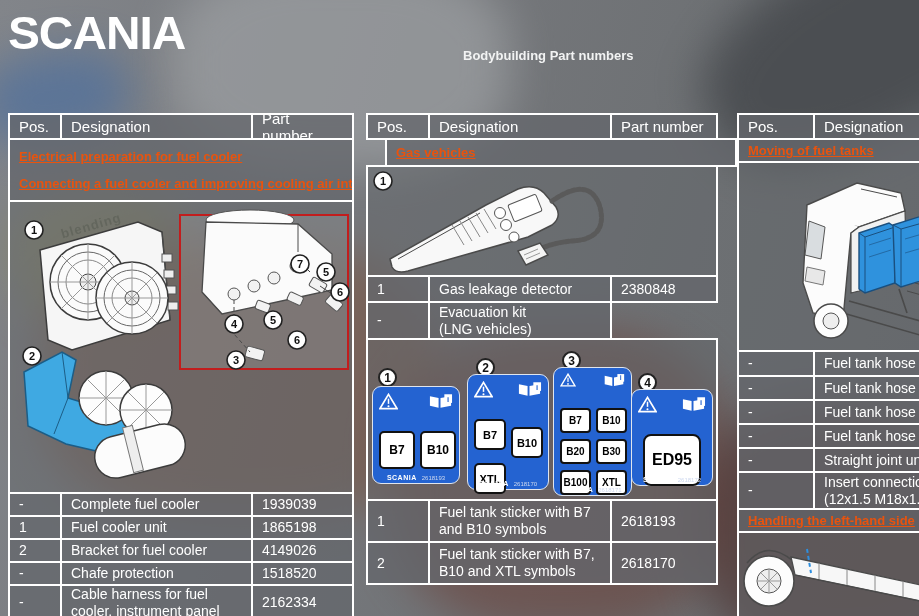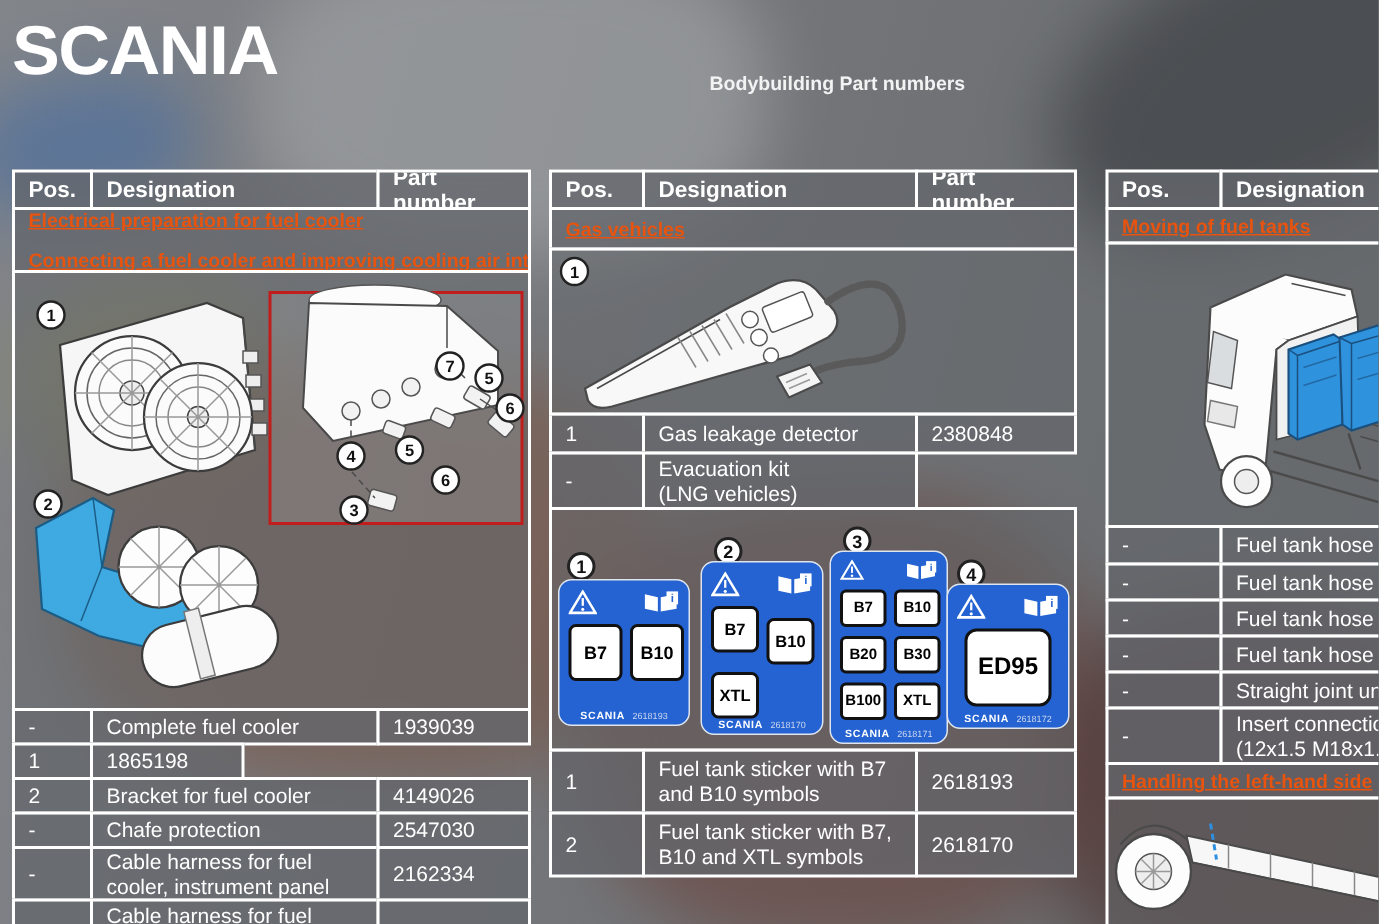--- a/index.html
+++ b/index.html
@@ -8,61 +8,61 @@
         background:linear-gradient(105deg,#82858a 0%,#77797d 35%,#6d7073 70%,#686b6e 100%);}
 
   
   .blob{position:absolute;filter:blur(22px);border-radius:40%;}
   .bg-label-text{position:absolute;left:60px;top:218px;transform:rotate(-16deg);
       color:#41462e;font:700 13px "Liberation Sans",sans-serif;opacity:.5;letter-spacing:1px;}
 
   
   .logo{position:absolute;left:8px;top:6px;color:#fff;font:700 46px "Liberation Sans",sans-serif;
         letter-spacing:-1px;transform:scale(1.04,1.0);transform-origin:left top;}
-  .head{position:absolute;left:473px;top:48px;color:#fff;}
+  .head{position:absolute;left:463px;top:48px;color:#fff;}
   .eyebrow{font:700 13px "Liberation Sans",sans-serif;color:#f2f3f3;margin-bottom:2px;}
   .title{font:400 42px/44px "Liberation Sans",sans-serif;letter-spacing:-0.5px;}
   .cursor{display:inline-block;width:2px;height:34px;background:#fff;margin-left:3px;vertical-align:-3px;}
 
   
   .tbl{position:absolute;}
   .row{display:flex;}
   .row + .row{margin-top:-2px;}
   .cell{border:2px solid #fff;background:rgba(100,103,107,0.78);box-sizing:border-box;
         display:flex;align-items:center;color:#fff;
         font:400 14px/17px "Liberation Sans",sans-serif;padding:2px 9px;overflow:hidden;}
   .cell + .cell{margin-left:-2px;}
-  .hdr{font-weight:700;font-size:15px;}
+  .hdr{font-weight:400;font-size:15px;}
   .pre{white-space:pre-line;}
   .img-cell{padding:0;position:relative;align-items:flex-start;background:rgba(100,103,107,0.55);}
   .link-cell{flex-direction:column;align-items:flex-start;justify-content:center;gap:10px;}
   .seclink{color:#E8530E;font-weight:700;font-size:13px;text-decoration:underline;white-space:nowrap;cursor:pointer;}
 
   
   .l-pos{width:54px;}  .l-des{width:193px;} .l-par{width:103px;}
   .m-pos{width:64px;}  .m-des{width:184px;} .m-par{width:108px;}
   .r-pos{width:78px;}  .r-des{width:246px;}
   .full-l{width:346px;} .full-m{width:352px;} .full-r{width:322px;}
 
   
-  .h27{height:27px;} .h29{height:29px;} .h25{height:25px;} .h26{height:26px;}
+  .h27{height:27px;} .h29{height:29px;margin-left:19px;} .h25{height:25px;} .h26{height:26px;}
   .h28{height:28px;} .h37{height:37px;} .h39{height:39px;} .h40{height:40px;}
-  .h44{height:44px;} .h52{height:44px;} .h112{height:112px;} .h163{height:163px;}
+  .h44{height:44px;} .h52{height:64px;} .h112{height:112px;} .h163{height:163px;}
   .h191{height:191px;} .h294{height:294px;} .h92{height:92px;}
 
   
   .co{position:absolute;width:19px;height:19px;border-radius:50%;background:#fff;
       border:2px solid #222;color:#111;font:700 12px/16px "Liberation Sans",sans-serif;
       text-align:center;box-sizing:border-box;}
 
   
   .sticker{position:absolute;background:#2463d1;border:1px solid #dfe5ee;border-radius:9px;
            box-sizing:border-box;padding:3px 4px;}
   .st-icons{display:flex;justify-content:space-between;align-items:center;height:20px;padding:1px 2px;}
-  .st-grid{display:grid;grid-template-columns:1fr 1fr;gap:5px;justify-items:center;margin-top:4px;padding:0 2px;}
+  .st-grid{display:grid;grid-template-columns:1fr 1fr;gap:5px;justify-items:center;margin-top:19px;padding:0 2px;}
   .st-grid.one{grid-template-columns:1fr;}
   .fuelbox{background:#fff;border:2px solid #111;border-radius:5px;color:#000;
            font:700 12px "Liberation Sans",sans-serif;display:flex;align-items:center;
            justify-content:center;box-sizing:border-box;}
   .fb-l{width:36px;height:38px;}
   .fb-m{width:32px;height:31px;font-size:11px;}
   .fb-s{width:31px;height:25px;font-size:10px;border-radius:4px;}
   .fb-xl{width:58px;height:52px;font-size:16px;border-radius:8px;}
   .st-foot{position:absolute;left:0;right:0;bottom:2px;display:flex;justify-content:center;
            gap:5px;align-items:baseline;color:#fff;}
@@ -196,31 +196,32 @@
         </svg>
       </div>
     </div>
     <div class="row">
       <div class="cell l-pos h25">-</div>
       <div class="cell l-des h25">Complete fuel cooler</div>
       <div class="cell l-par h25">1939039</div>
     </div>
     <div class="row">
       <div class="cell l-pos h25">1</div>
+      <div class="cell l-des h25">Fuel cooler unit</div>
       <div class="cell l-par h25">1865198</div>
     </div>
     <div class="row">
       <div class="cell l-pos h25">2</div>
       <div class="cell l-des h25">Bracket for fuel cooler</div>
       <div class="cell l-par h25">4149026</div>
     </div>
     <div class="row">
       <div class="cell l-pos h25">-</div>
       <div class="cell l-des h25">Chafe protection</div>
-      <div class="cell l-par h25">2547030</div>
+      <div class="cell l-par h25">1518520</div>
     </div>
     <div class="row">
       <div class="cell l-pos h37">-</div>
       <div class="cell l-des h37">Cable harness for fuel cooler, instrument panel</div>
       <div class="cell l-par h37">2162334</div>
     </div>
     <div class="row">
       <div class="cell l-pos h40">-</div>
       <div class="cell l-des h40">Cable harness for fuel cooler</div>
       <div class="cell l-par h40"></div>

